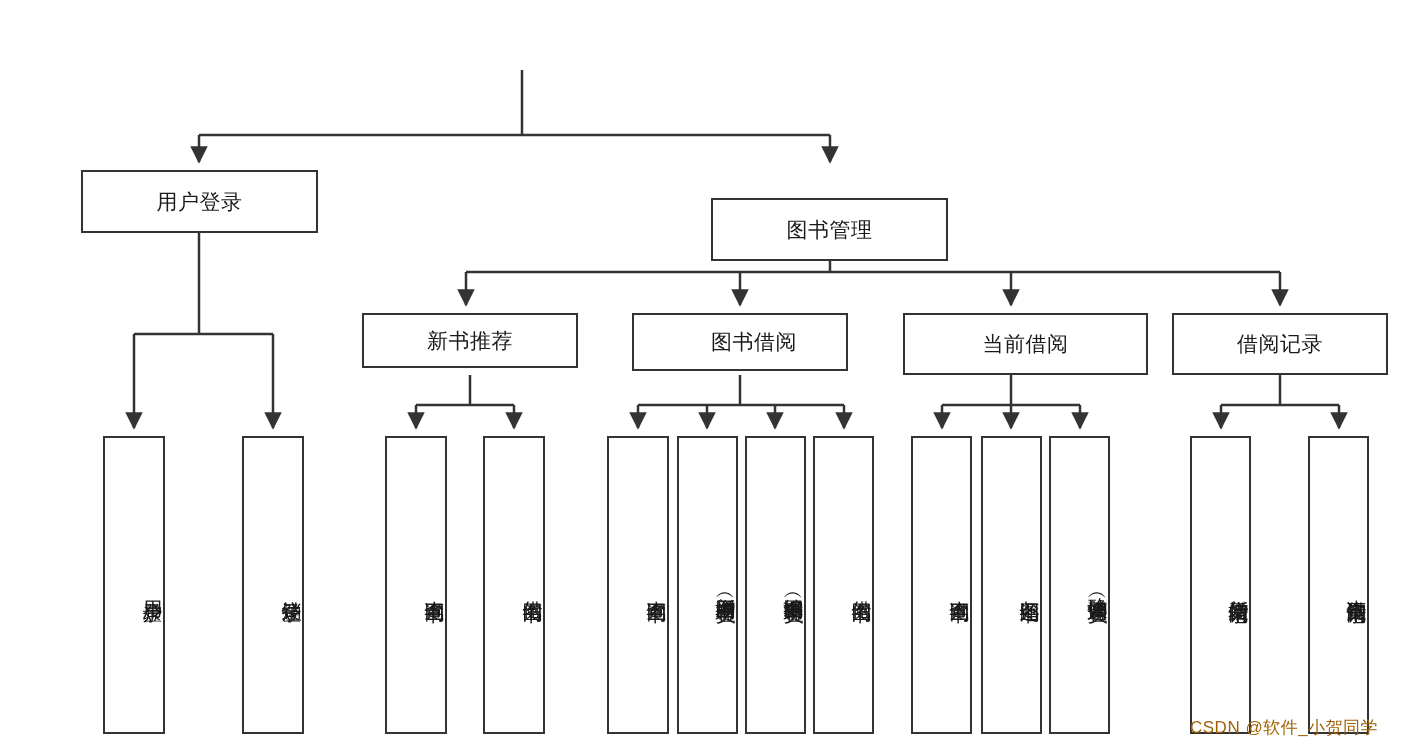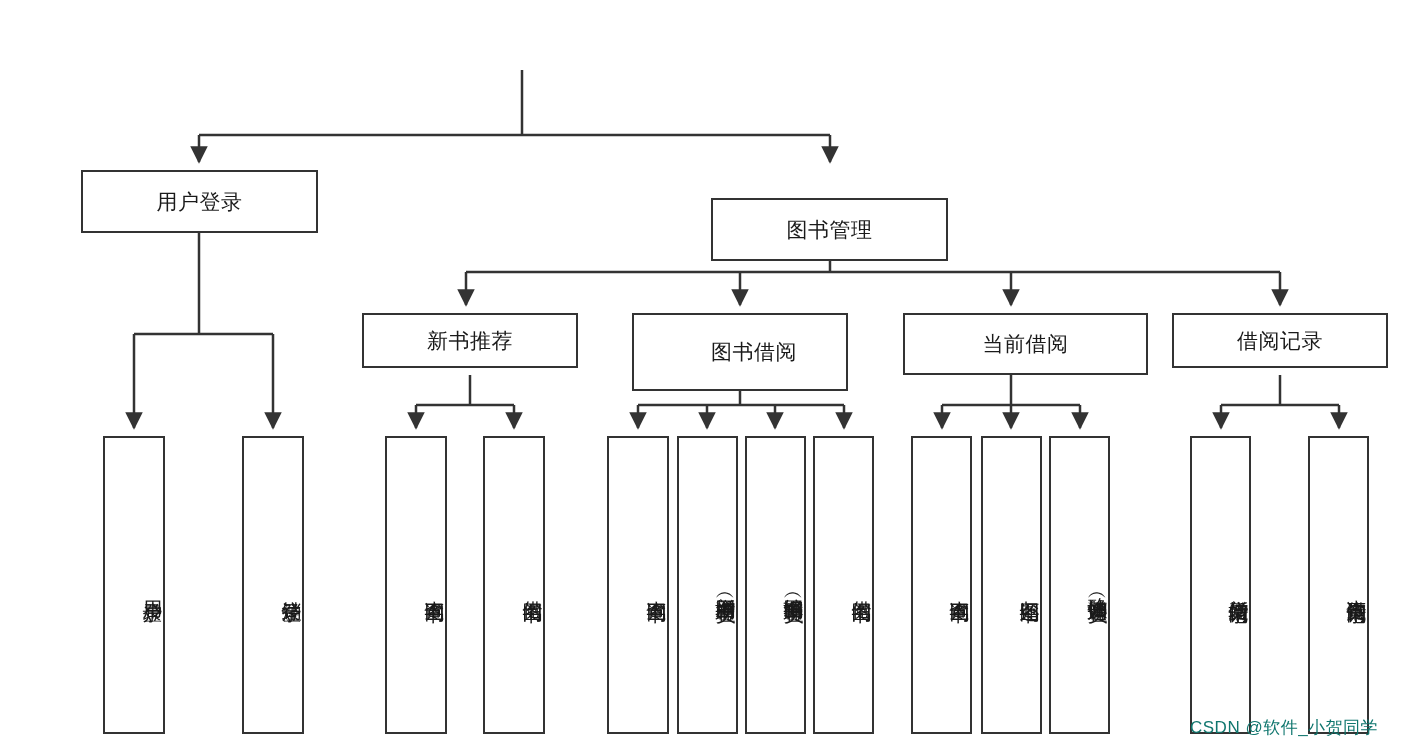--- a/index.html
+++ b/index.html
@@ -48,21 +48,21 @@
     justify-content: center;
     padding-top: 4px;
     white-space: nowrap;
   }
   .node-v.tall {
     padding-top: 2px;
   }
   .watermark {
     position: absolute;
     font-size: 17px;
-    color: #0f766e;
+    color: #a16207;
     white-space: nowrap;
     z-index: 3;
     letter-spacing: 0.5px;
   }
 </style>
 </head>
 <body>
 
 <div id="canvas">
 
@@ -116,23 +116,23 @@
     </g>
   </svg>
 
 
   <div id="l2-layer">
       <div class="node node-h" style="left: 81px; top: 170px; width: 237px; height: 63px;">用户登录</div>
       <div class="node node-h" style="left: 711px; top: 170px; width: 237px; height: 63px; margin-top: 28px;">图书管理</div>
     </div>
   <div id="l3-layer">
       <div class="node node-h" style="left: 362px; top: 313px; width: 216px; height: 55px;">新书推荐</div>
-      <div class="node node-h" style="left: 632px; top: 313px; width: 216px; height: 78px; padding-left: 28px;">图书借阅</div>
+      <div class="node node-h" style="left: 632px; top: 313px; width: 216px; height: 58px; padding-left: 28px;">图书借阅</div>
       <div class="node node-h" style="left: 903px; top: 313px; width: 245px; height: 62px;">当前借阅</div>
-      <div class="node node-h" style="left: 1172px; top: 313px; width: 216px; height: 55px;">借阅记录</div>
+      <div class="node node-h" style="left: 1172px; top: 313px; width: 216px; height: 62px;">借阅记录</div>
     </div>
   <div id="leaf-layer">
       <div class="node node-v" style="left: 103px; top: 436px; width: 62px; height: 298px;">用户登录</div>
       <div class="node node-v" style="left: 242px; top: 436px; width: 62px; height: 298px;">注销登录</div>
       <div class="node node-v" style="left: 385px; top: 436px; width: 62px; height: 298px;">查询图书</div>
       <div class="node node-v" style="left: 483px; top: 436px; width: 62px; height: 298px;">借阅图书</div>
       <div class="node node-v" style="left: 607px; top: 436px; width: 62px; height: 298px;">查询图书</div>
       <div class="node node-v tall" style="left: 677px; top: 436px; width: 61px; height: 298px;">新增图书（管理员）</div>
       <div class="node node-v tall" style="left: 745px; top: 436px; width: 61px; height: 298px;">编辑图书（管理员）</div>
       <div class="node node-v" style="left: 813px; top: 436px; width: 61px; height: 298px;">借阅图书</div>

